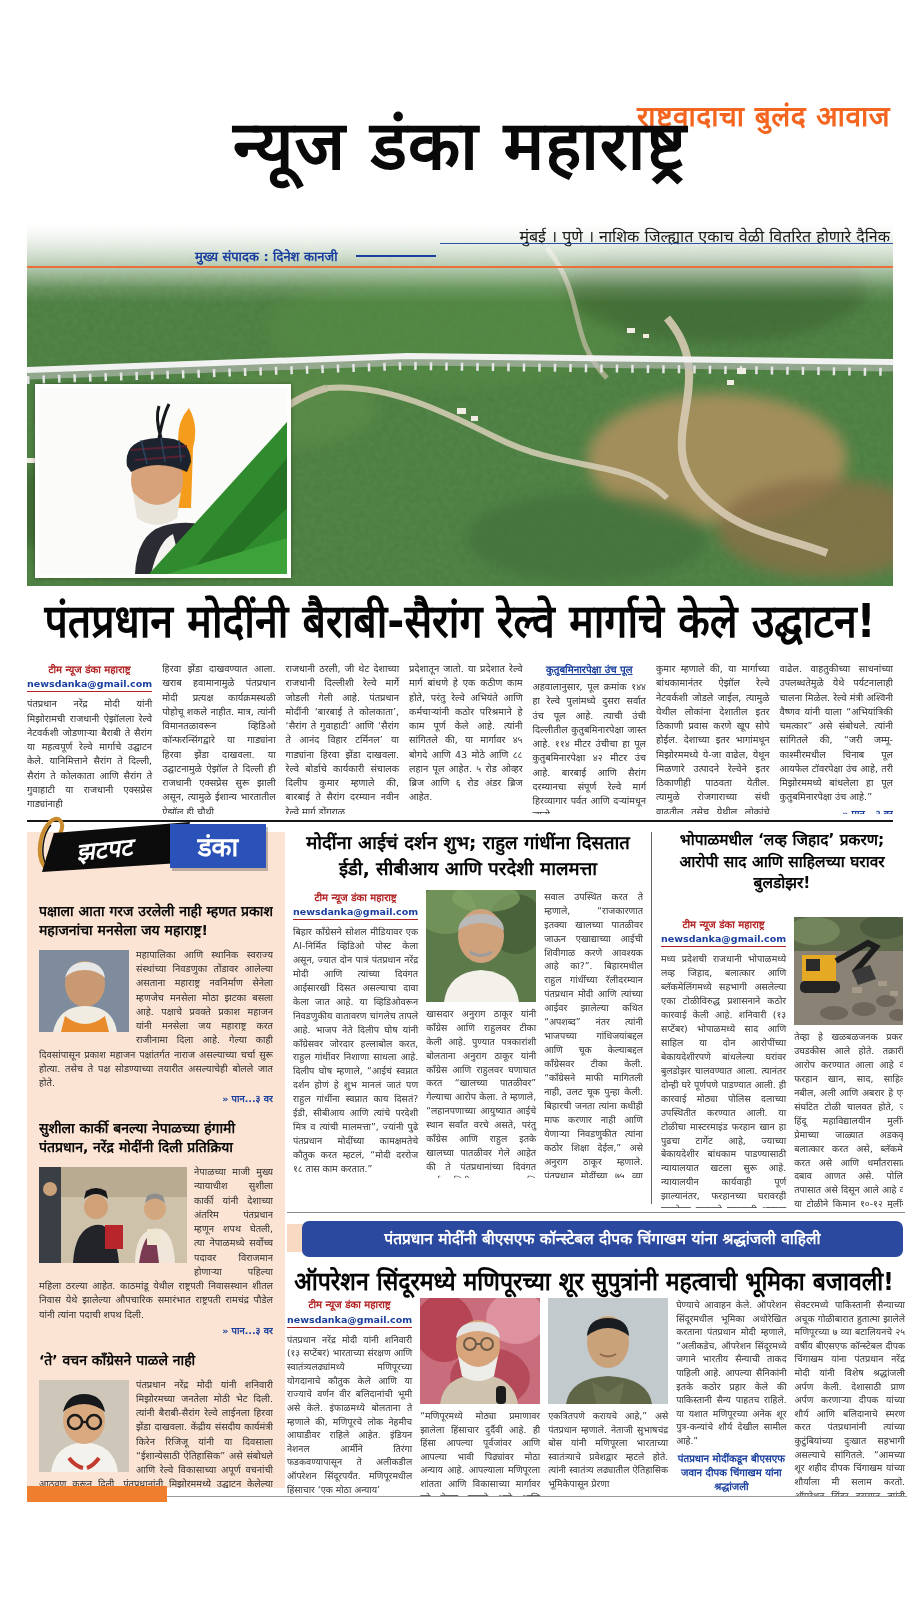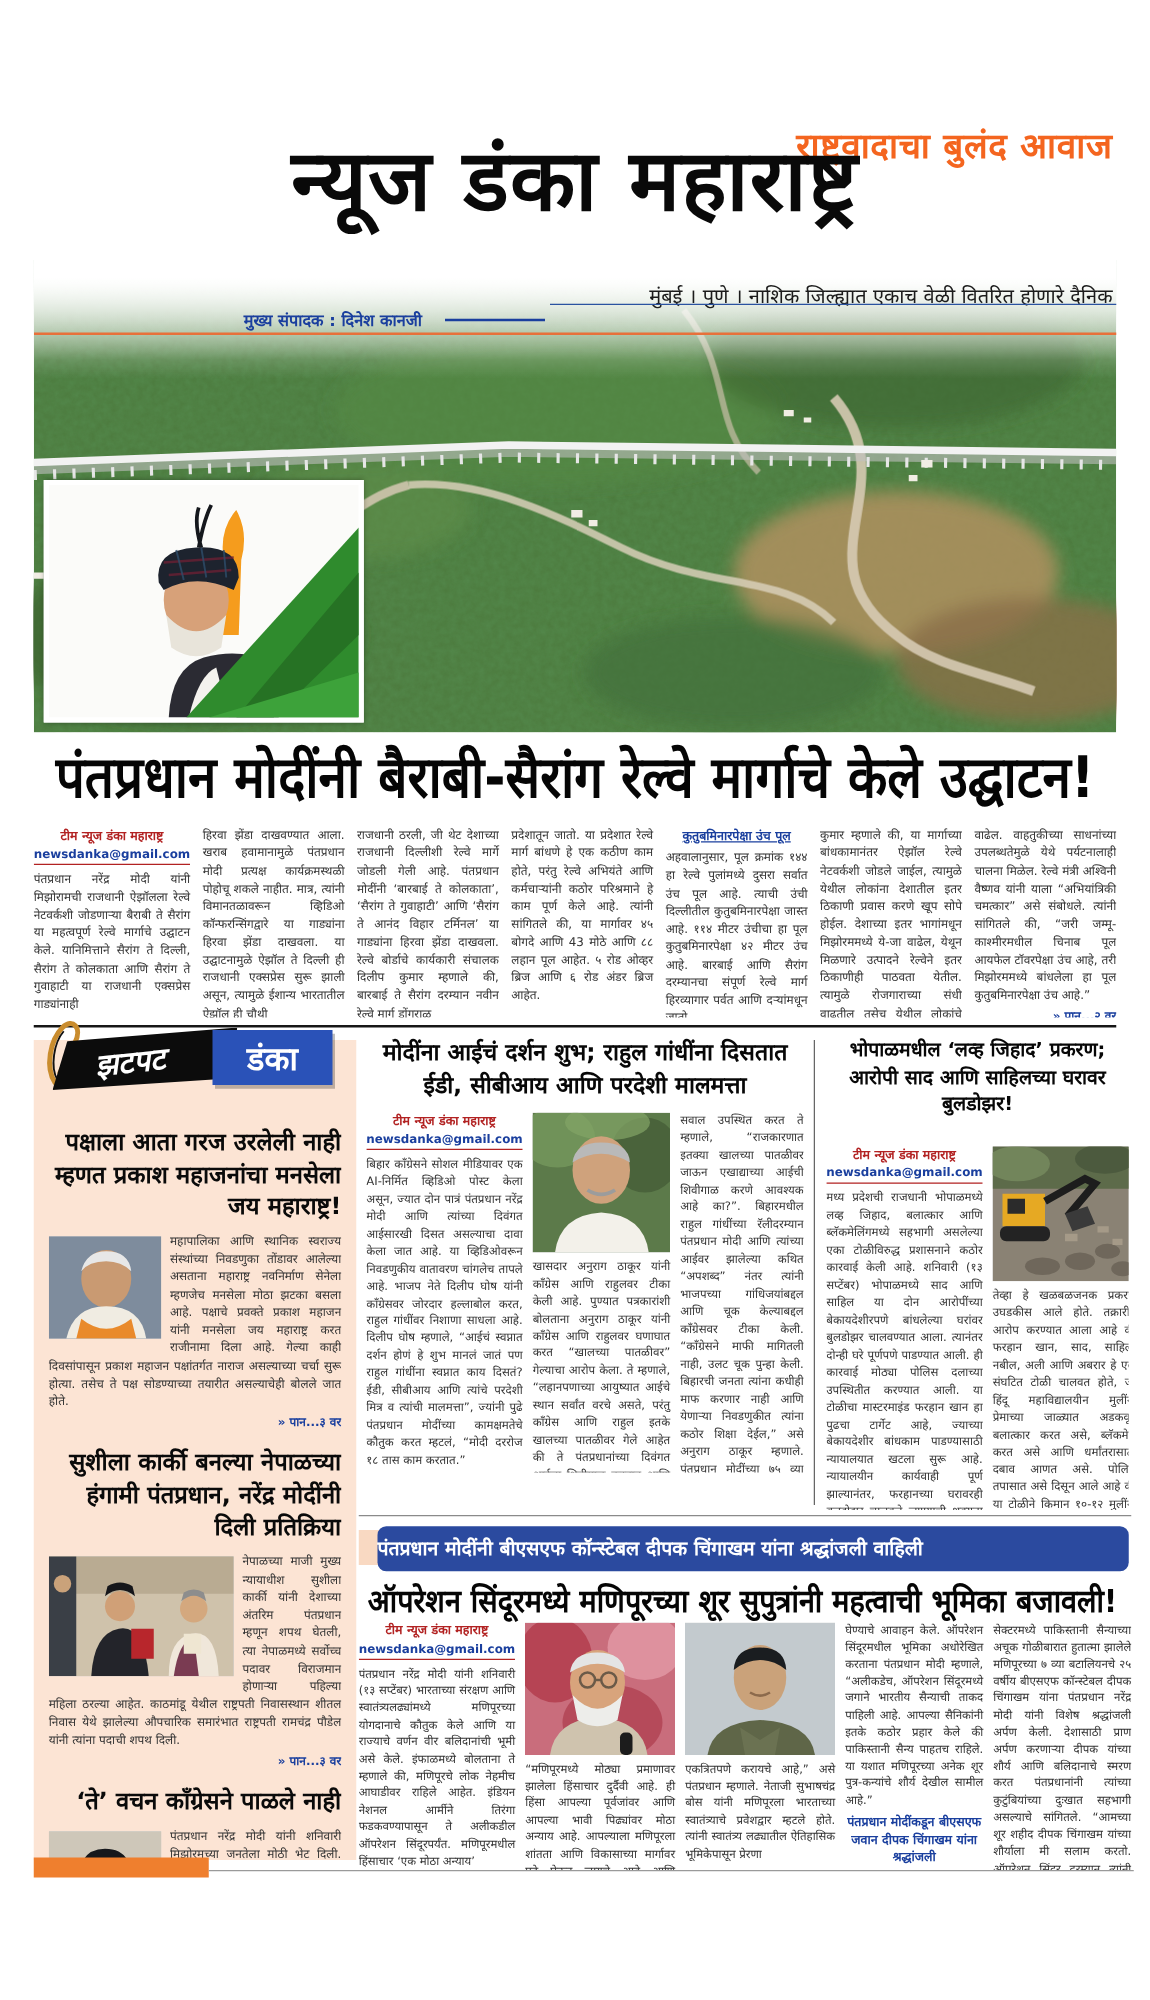--- a/index.html
+++ b/index.html
@@ -34,40 +34,40 @@
   .rule-1 { position:absolute; top:820px; left:27px; width:866px; height:2px; background:#161616; }
 
   
   .pinkbox { position:absolute; top:832px; left:27px; width:258px; height:656px; background:#fce4d4; padding:66px 12px 8px 12px; overflow:hidden; }
   .jhatpat-logo { position:absolute; top:818px; left:30px; width:232px; height:64px; z-index:5; }
   .jz-black { position:absolute; left:12px; top:4px; width:148px; height:50px; background:#0c0c0c; clip-path:polygon(8% 22%, 100% 0%, 93% 82%, 0% 100%); }
   .jz-black span { position:absolute; left:34px; top:10px; color:#fff; font-size:24px; font-weight:bold; font-style:italic; transform:rotate(-6deg); }
   .jz-blue { position:absolute; left:140px; top:6px; width:96px; height:44px; background:#2a52b8; box-shadow:2px 3px 0 rgba(0,0,0,.25); display:flex; align-items:center; justify-content:center; color:#fff; font-size:26px; font-weight:bold; }
   .jz-clip { position:absolute; left:0; top:-4px; }
   .pink-article { margin-bottom:10px; overflow:hidden; }
-  .pink-article h3 { text-align:right; font-size:19px; line-height:1.35; color:#0a0a0a; margin:4px 0 8px; }
+  .pink-article h3 { text-align:left; font-size:14px; line-height:1.35; color:#0a0a0a; margin:4px 0 8px; }
   .pink-article .ph { float:left; margin:2px 7px 2px 0; background:#ccc; overflow:hidden; }
   .pink-article p { font-size:9.5px; line-height:1.5; text-align:justify; color:#333; }
   .orange-bar { position:absolute; top:1486px; left:27px; width:140px; height:16px; background:#ef7f2e; }
   .bottom-rule { position:absolute; top:1496px; left:167px; width:740px; height:1px; background:#9a9a9a; }
 
   
   .mid-article { position:absolute; top:830px; left:293px; width:350px; height:360px; overflow:hidden; }
   .mid-article h2 { text-align:center; font-size:18.5px; line-height:1.4; color:#070707; margin-bottom:8px; }
   .cols3 { display:grid; grid-template-columns:repeat(3,1fr); gap:8px; font-size:9.3px; line-height:1.5; text-align:justify; color:#333; height:288px; overflow:hidden; }
   .vrule { position:absolute; top:832px; left:651px; width:1px; height:372px; background:#666; }
   .right-article { position:absolute; top:830px; left:661px; width:242px; height:378px; overflow:hidden; }
   .right-article h2 { text-align:center; font-size:15.5px; line-height:1.4; color:#070707; margin-bottom:22px; }
   .cols2 { display:grid; grid-template-columns:repeat(2,1fr); gap:8px; font-size:9.3px; line-height:1.5; text-align:justify; color:#333; height:318px; overflow:hidden; }
   .photo-block { width:100%; margin-bottom:5px; background:#ddd; overflow:hidden; }
   .rule-2 { position:absolute; top:1212px; left:287px; width:618px; height:1px; background:#8a8a8a; }
 
   
   .peach-square { position:absolute; top:1224px; left:287px; width:26px; height:28px; background:#f9d9c2; }
-  .blue-banner { position:absolute; top:1221px; left:302px; width:601px; height:36px; background:#2b4a9f; border-radius:7px; color:#fff; font-size:15.5px; font-weight:bold; line-height:36px; z-index:3; }
+  .blue-banner { position:absolute; top:1221px; left:302px; width:601px; height:36px; background:#2b4a9f; border-radius:7px; color:#fff; font-size:15.5px; font-weight:bold; text-align:center; line-height:36px; z-index:3; }
   .bottom-headline { position:absolute; top:1262px; left:278px; width:632px; text-align:center; font-size:23px; font-weight:bold; color:#050505; white-space:nowrap; transform:scaleY(1.1); transform-origin:top center; }
   .bottom-body { position:absolute; top:1298px; left:287px; width:618px; height:198px; display:grid; grid-template-columns:repeat(5,1fr); gap:8px; font-size:9.2px; line-height:1.48; text-align:justify; color:#333; overflow:hidden; }
   .bottom-body .subhead-blue { text-decoration:none; margin:4px 0 3px; line-height:1.4; }
 </style>
 </head>
 <body>
 
 <div class="page">
 
   <div class="slogan">राष्ट्रवादाचा बुलंद आवाज</div>

